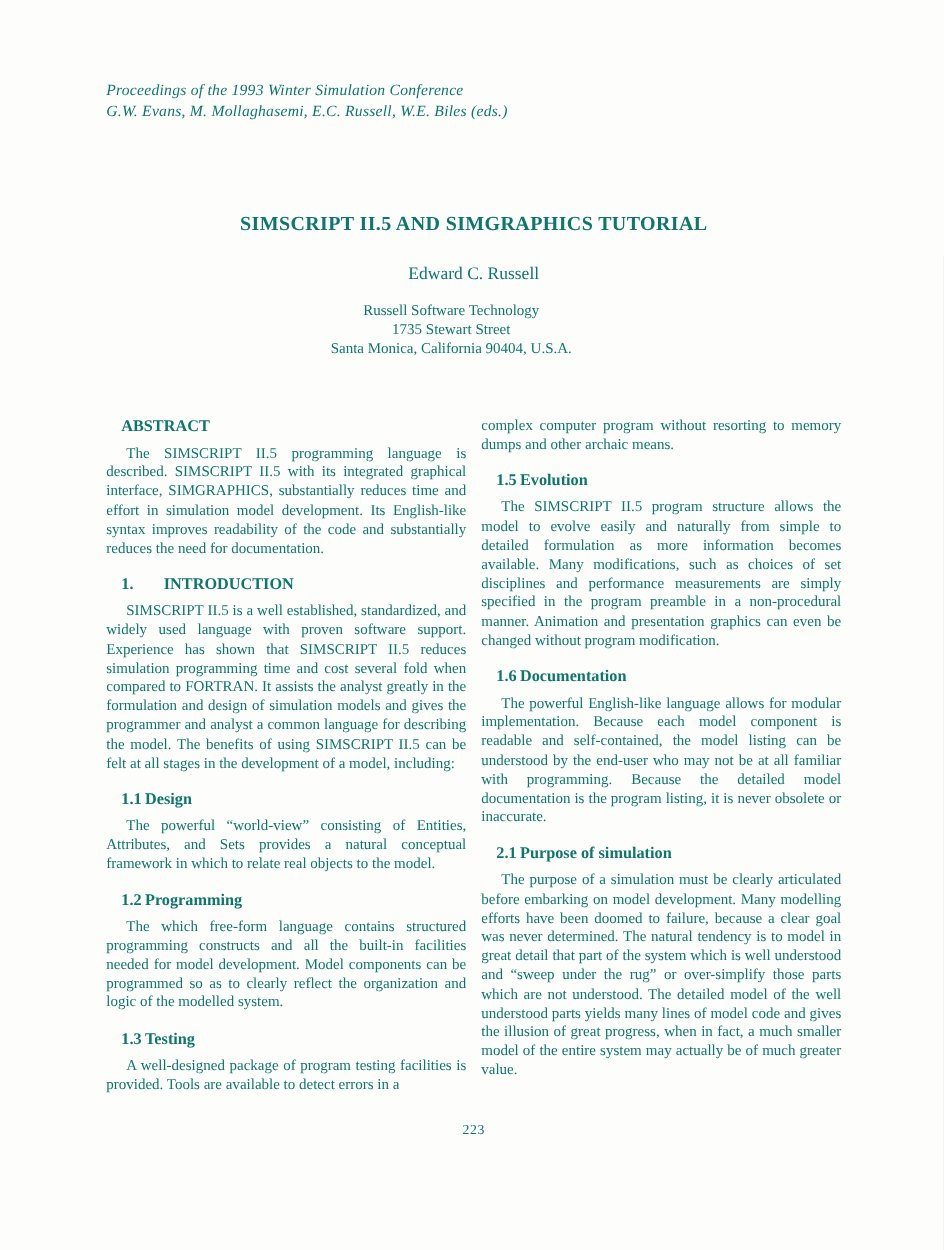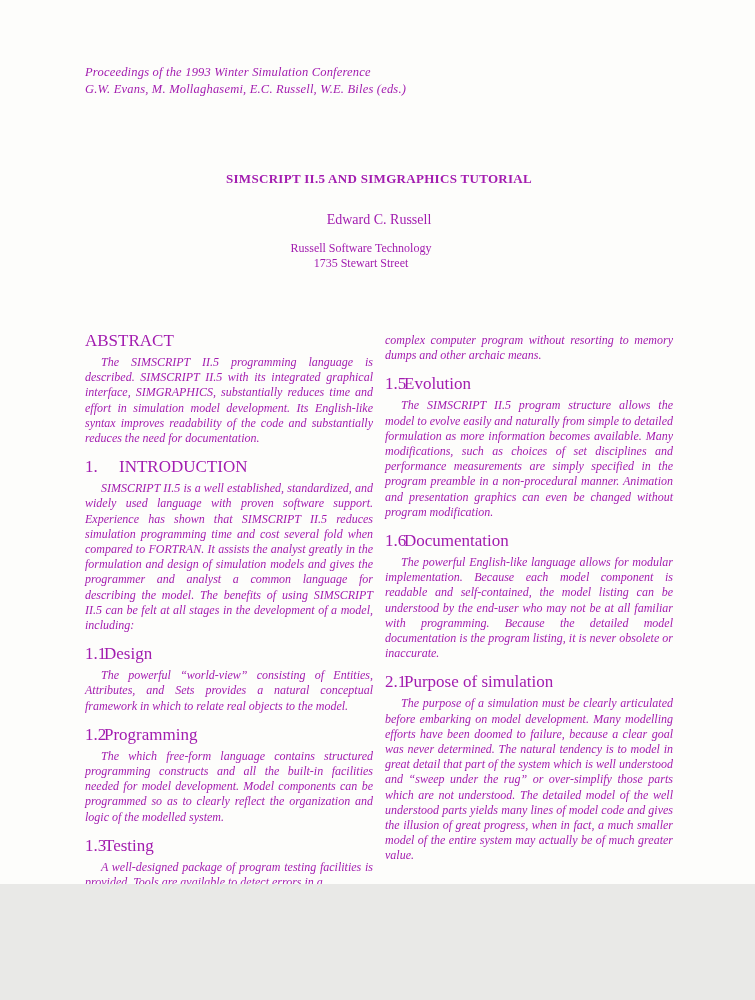--- a/index.html
+++ b/index.html
@@ -1,39 +1,39 @@
 <!DOCTYPE html>
 <html><head>
 <meta charset="utf-8">
 <style>
   html, body { margin: 0; padding: 0; background: #e9e9e7; }
   .page {
     position: relative;
     width: 755px;
-    height: 884px;
+    height: 1000px;
     background: #fdfdfb;
     font-family: "Liberation Serif", serif;
-    color: #a21caf;
+    color: #0f766e;
     overflow: hidden;
     -webkit-font-smoothing: antialiased;
   }
   .header {
     position: absolute;
     left: 85px; top: 64px; width: 560px;
     font-style: italic;
     font-size: 12.5px;
     line-height: 16.5px;
     letter-spacing: 0.2px;
   }
   .title {
     position: absolute;
     left: 85px; top: 171px; width: 588px;
     text-align: center;
     font-weight: bold;
-    font-size: 13px;
+    font-size: 16px;
     letter-spacing: 0.3px;
   }
   .author {
     position: absolute;
     left: 85px; top: 212px; width: 588px;
     text-align: center;
     font-size: 14px;
   }
   .affil {
     position: absolute;
@@ -47,28 +47,27 @@
     top: 333px;
     width: 288px;
     font-size: 12px;
   }
   .col-left  { left: 85px; }
   .col-right { left: 385px; }
   .col p {
     margin: 7px 0 0 0;
     text-align: justify;
     line-height: 15.2px;
-    font-style: italic;
   }
   .col p.indent { text-indent: 16px; }
   .col p.first { margin-top: 0; }
   .h {
-    margin: 13px 0 0 0;
-    font-weight: normal;
-    font-size: 17px;
+    margin: 13px 0 0 12px;
+    font-weight: bold;
+    font-size: 13px;
     line-height: 15px;
   }
   .h.first { margin-top: 0; }
   .num { display: inline-block; }
   .numw1 { width: 34px; } 
   .numw2 { width: 19px; } 
   .pageno {
     position: absolute;
     left: 85px; top: 898px; width: 588px;
     text-align: center;
@@ -86,20 +85,21 @@
     <div>G.W. Evans, M. Mollaghasemi, E.C. Russell, W.E. Biles (eds.)</div>
   </div>
 
   <div class="title">SIMSCRIPT II.5 AND SIMGRAPHICS TUTORIAL</div>
 
   <div class="author">Edward C. Russell</div>
 
   <div class="affil">
     <div>Russell Software Technology</div>
     <div>1735 Stewart Street</div>
+    <div>Santa Monica, California 90404, U.S.A.</div>
   </div>
 
   <div class="col col-left">
     <div class="h first">
       <span>ABSTRACT</span>
     </div>
     <p class="indent">The SIMSCRIPT II.5 programming language is described.  SIMSCRIPT II.5 with its integrated graphical interface, SIMGRAPHICS, substantially reduces time and effort in simulation model development.  Its English-like syntax improves readability of the code and substantially reduces the need for documentation.</p>
 
     <div class="h">
       <span class="num numw1">1.</span><span>INTRODUCTION</span>

